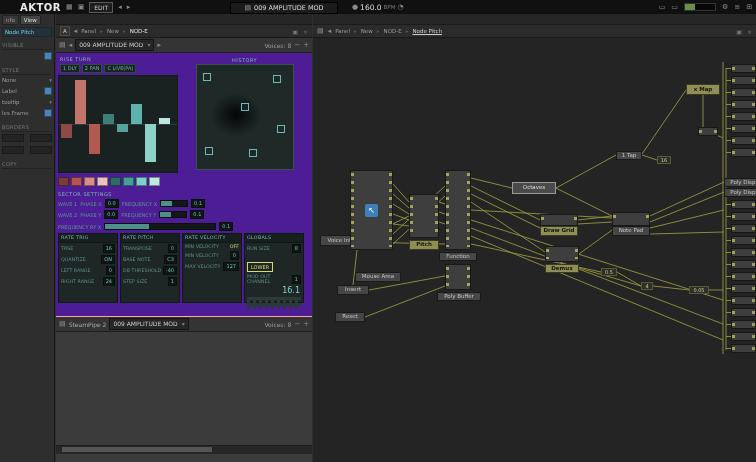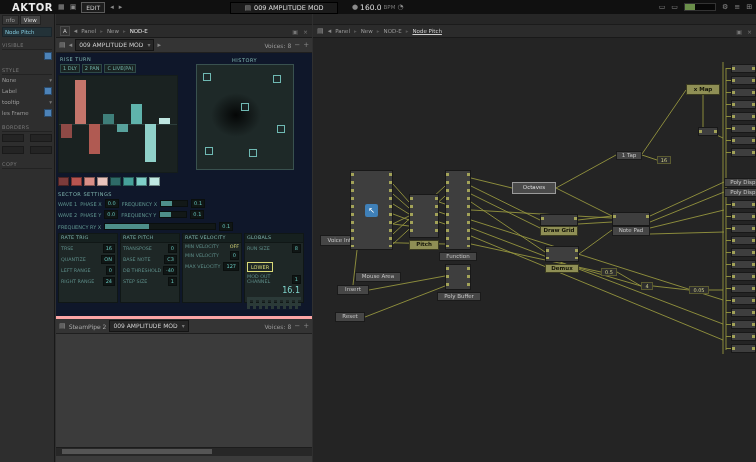--- a/index.html
+++ b/index.html
@@ -1,20 +1,20 @@
 <!DOCTYPE html>
 <html><head>
 <meta charset="utf-8">
 <style>
   html,body{margin:0;padding:0;background:#1a1a1a;}
   #app{position:relative;width:756px;height:462px;overflow:hidden;background:#2f2f2f;
        font-family:"DejaVu Sans",sans-serif;-webkit-font-smoothing:none;color:#bbb;}
   
   .topbar{position:absolute;left:0;top:0;width:756px;height:14px;background:#101010;
-          display:flex;align-items:center;gap:5px;padding:0 12px;box-sizing:border-box;}
+          display:flex;align-items:center;gap:5px;padding:0 20px;box-sizing:border-box;}
   .logo{color:#ececec;font-weight:bold;font-size:10px;letter-spacing:.5px;}
   .tb-icon{color:#8a8a8a;font-size:7px;line-height:1;}
   .edit-btn{border:1px solid #5a5a5a;color:#ccc;font-size:6px;height:9px;line-height:9px;
             padding:0 4px;background:#1d1d1d;}
   .display{position:absolute;left:230px;top:2px;width:106px;height:10px;background:#1b1b1b;
            border:1px solid #000;color:#ddd;font-size:6.5px;line-height:10px;text-align:center;
            display:flex;align-items:center;justify-content:center;gap:3px;}
   .bpm{position:absolute;left:352px;top:2px;height:10px;display:flex;align-items:center;gap:2px;
        color:#e0e0e0;font-size:7.5px;}
   .bpm .unit{color:#777;font-size:5.5px;}
@@ -47,21 +47,21 @@
   .a-btn{border:1px solid #4a4a4a;background:#333;color:#ccc;font-size:5.5px;padding:0 2px;
          height:8px;line-height:8px;}
   .inst-strip{height:14px;background:#343434;border-bottom:1px solid #1f1f1f;display:flex;
               align-items:center;gap:3px;padding:0 3px;font-size:6px;color:#aaa;}
   .preset-box{background:#262626;border:1px solid #141414;color:#ccc;padding:0 3px;height:10px;
               line-height:10px;display:flex;align-items:center;gap:4px;}
   .voices{margin-left:auto;color:#999;}
   .mini-btn{color:#888;font-size:7px;line-height:1;}
   
   #main{position:absolute;left:56px;top:14px;width:256px;height:448px;background:#3b3b3b;}
-  .device{position:relative;height:263px;background:#0f172a;border-bottom:3px solid #fca5a5;
+  .device{position:relative;height:263px;background:#4c1d95;border-bottom:1px solid #fca5a5;
           color:#6fb0aa;overflow:hidden;}
   .dev-title{position:absolute;font-size:5px;letter-spacing:.5px;color:#7fb4ae;}
   .dbtn{border:1px solid #2e4a48;color:#6fb0aa;font-size:5px;height:7px;line-height:7px;
         padding:0 2px;background:#1a2322;}
   .btn-row{position:absolute;display:flex;gap:2px;}
   #bars{position:absolute;left:2px;top:22px;width:118px;height:96px;background:#1a2221;
         border:1px solid #141c1b;}
   #bars .baseline{position:absolute;left:0;right:0;top:48px;height:1px;background:#2c3d3b;}
   .bar{position:absolute;width:11px;}
   #xy{position:absolute;left:140px;top:11px;width:96px;height:104px;background:#1e2928;

